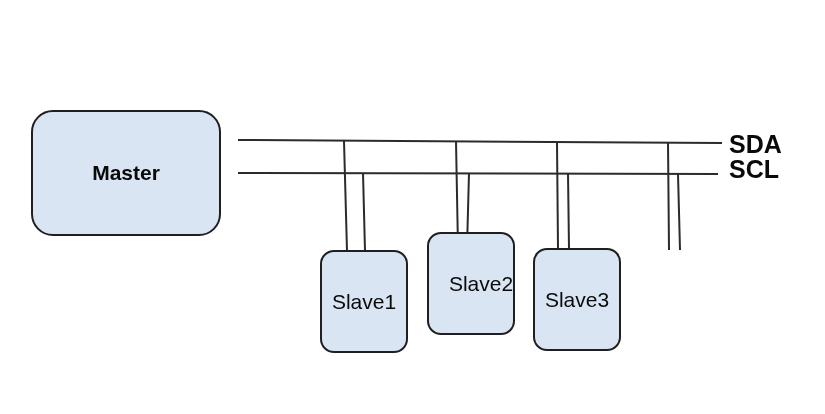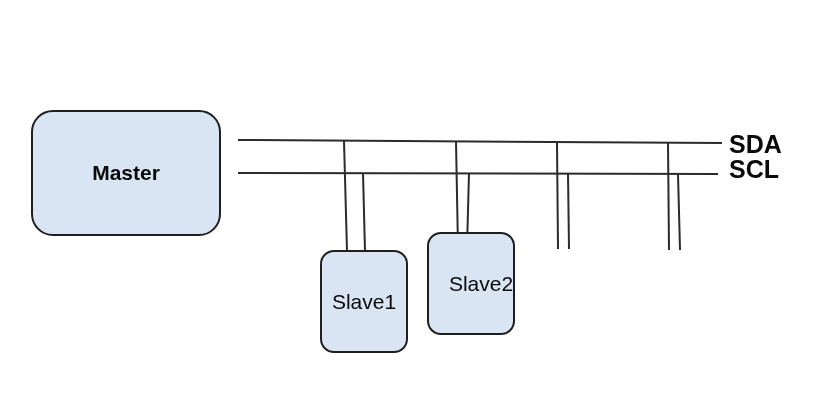--- a/index.html
+++ b/index.html
@@ -97,19 +97,22 @@
   </div>
 
   <div class="node node-slave node-slave1">
     <span>Slave1</span>
   </div>
 
   <div class="node node-slave node-slave2">
     <span>Slave2</span>
   </div>
 
+  <div class="node node-slave node-slave3">
+    <span>Slave3</span>
+  </div>
 
 
   <div class="bus-label bus-label-sda">SDA</div>
 
   <div class="bus-label bus-label-scl">SCL</div>
 
 </div>
 
 </body></html>

